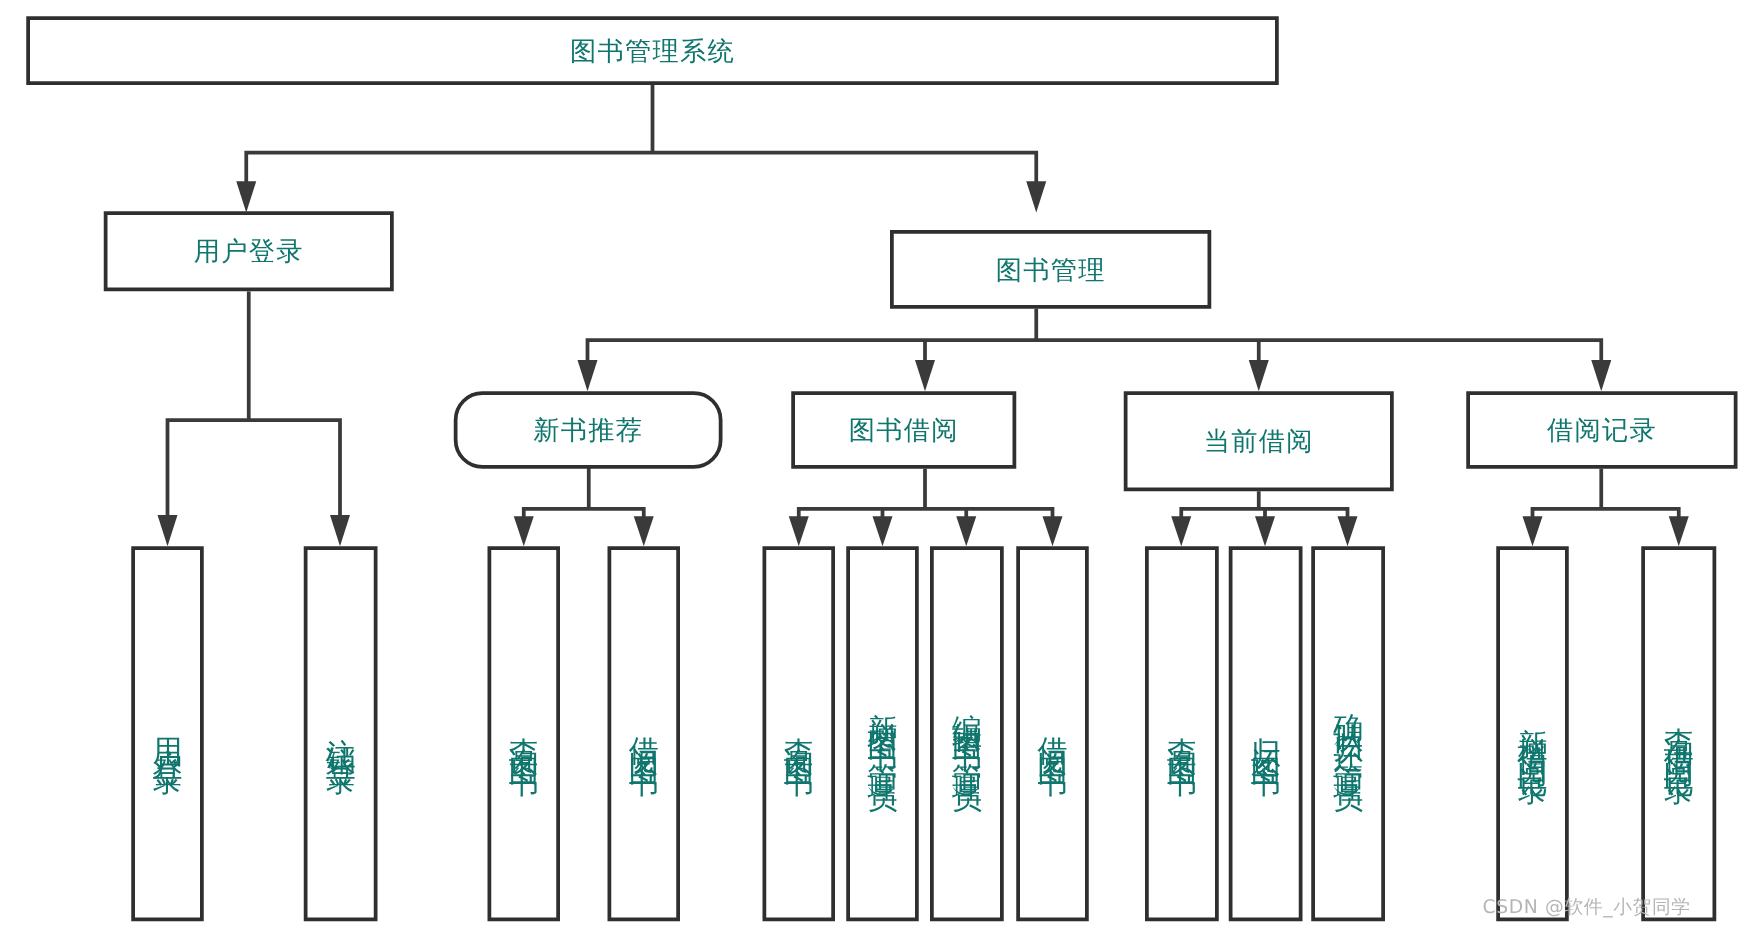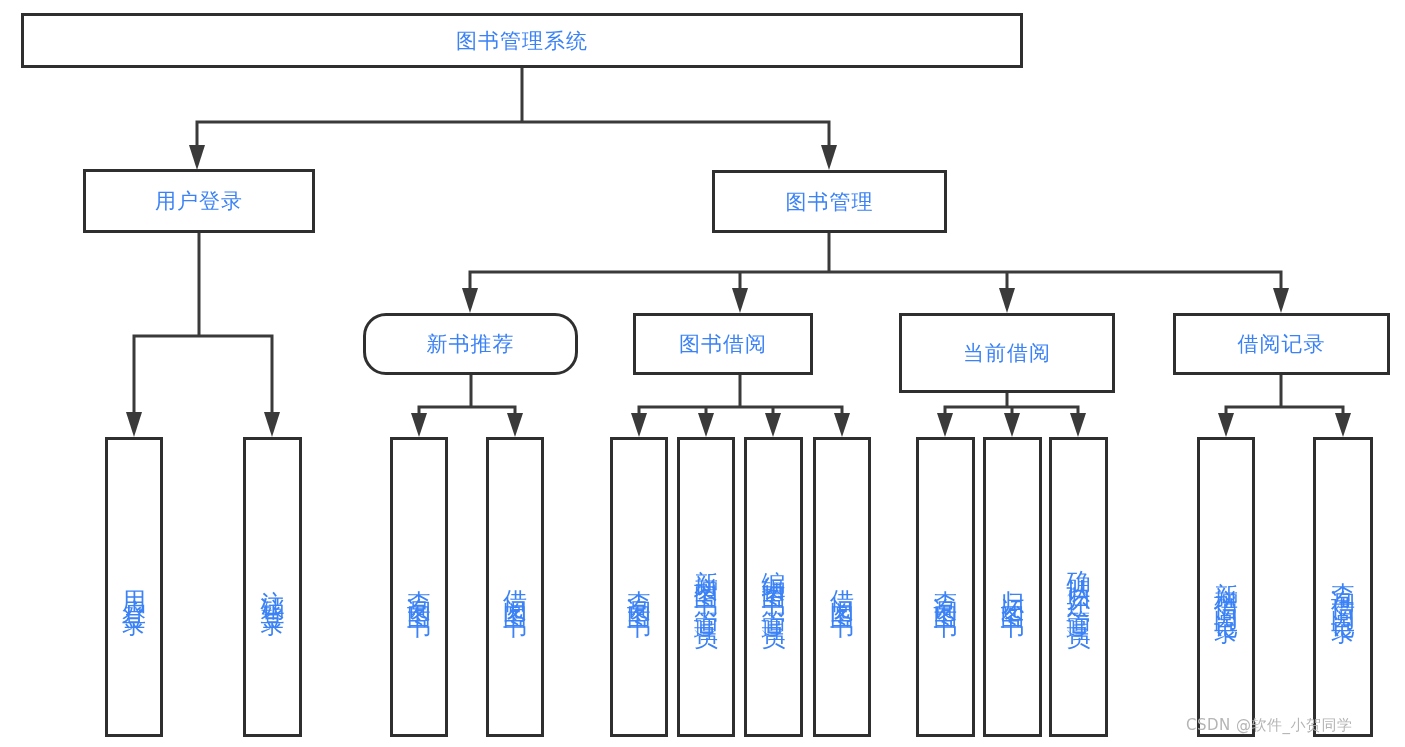--- a/index.html
+++ b/index.html
@@ -19,21 +19,21 @@
     left: 0; top: 0;
     width: 1405px;
     height: 747px;
     z-index: 1;
   }
 
   .node {
     position: absolute;
     background: #ffffff;
     border: 3px solid #2f2f2f;
-    color: #3b82f6;
+    color: #0f766e;
     display: flex;
     align-items: center;
     justify-content: center;
     z-index: 2;
     text-align: center;
   }
 
   .node.h-label {
     font-size: 21px;
     letter-spacing: 1px;
@@ -102,21 +102,21 @@
       <polygon points="1004,413 1020,413 1012,437"></polygon>
       <polygon points="1070,413 1086,413 1078,437"></polygon>
       <polygon points="1218,413 1234,413 1226,437"></polygon>
       <polygon points="1335,413 1351,413 1343,437"></polygon>
     </g>
   </svg>
 
   <div class="node h-label" style="left:21px; top:13px; width:1002px; height:55px;">图书管理系统</div>
 
   <div class="node h-label" style="left:83px; top:169px; width:232px; height:64px;">用户登录</div>
-  <div class="node h-label" style="left:712px; top:170px; width:235px; height:63px;">图书管理</div>
+  <div class="node h-label" style="left:712px; top:184px; width:257px; height:63px;">图书管理</div>
 
   <div class="node h-label" style="left:363px; top:313px; width:215px; height:62px;border-radius:23px;">新书推荐</div>
   <div class="node h-label" style="left:633px; top:313px; width:180px; height:62px;">图书借阅</div>
   <div class="node h-label" style="left:899px; top:313px; width:216px; height:80px;">当前借阅</div>
   <div class="node h-label" style="left:1173px; top:313px; width:217px; height:62px;">借阅记录</div>
 
   <div class="node leaf" style="left:105px; top:437px; width:58px; height:300px;">用户登录</div>
   <div class="node leaf" style="left:243px; top:437px; width:59px; height:300px;">注销登录</div>
 
   <div class="node leaf" style="left:390px; top:437px; width:58px; height:300px;">查询图书</div>

